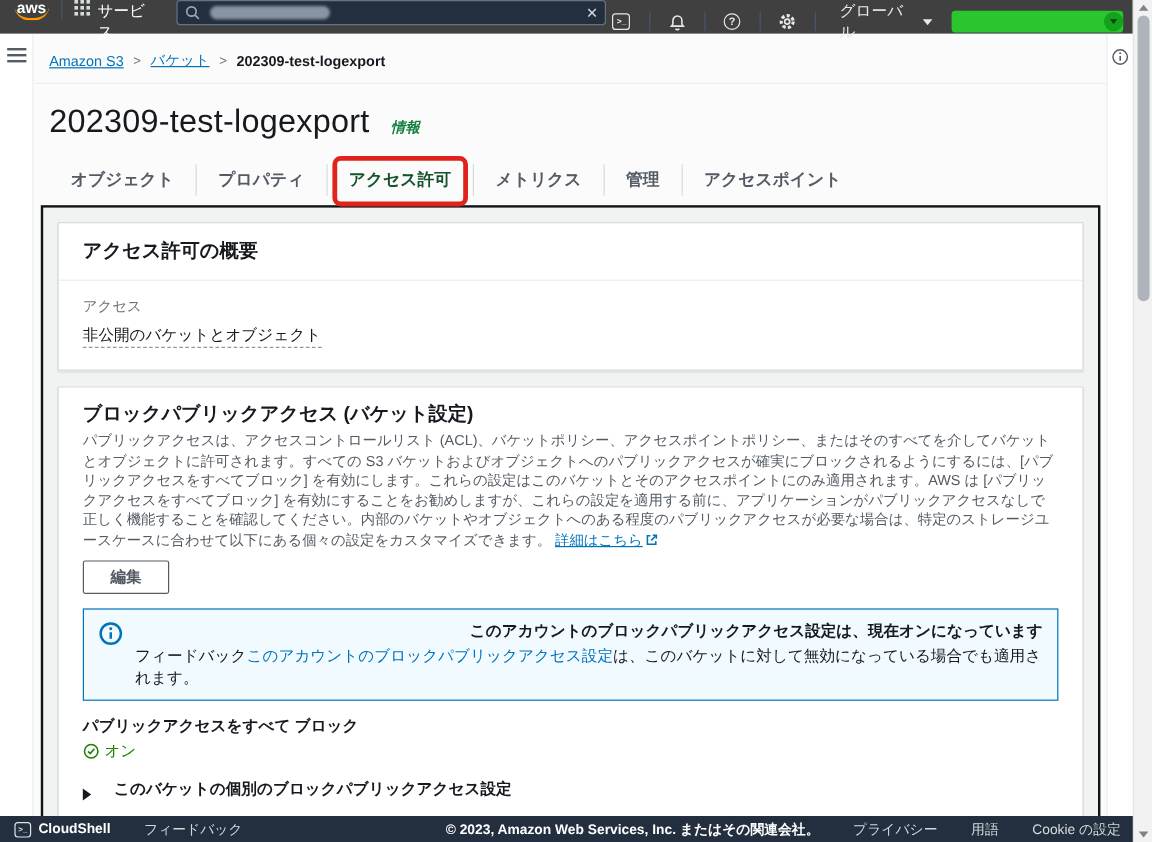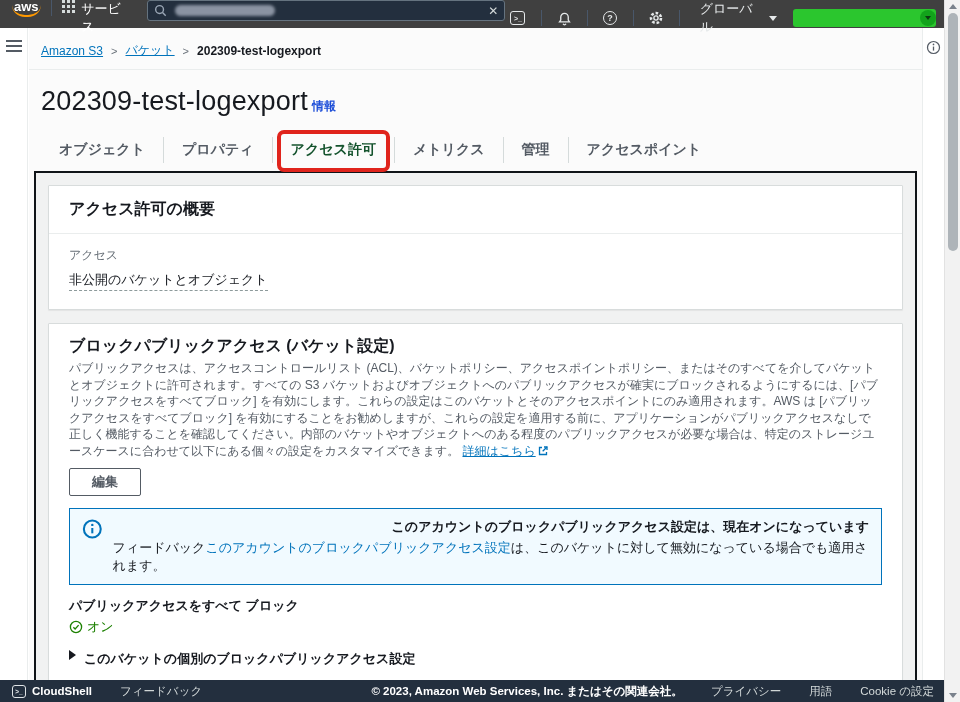--- a/index.html
+++ b/index.html
@@ -40,21 +40,21 @@
   .vs-thumb { position:absolute; top:13px; left:3px; width:10px; height:238px; background:#aeb4b9; border-radius:5px; }
 
   
   .main { position:absolute; top:28px; left:29px; width:893px; height:652px; background:#fbfbfb; overflow:hidden; }
   .crumbs { display:flex; align-items:center; padding:14px 12px 10px 12px; border-bottom:1px solid #eaeded; font-size:12px; }
   .crumb-link { color:#0073bb; text-decoration:underline; cursor:pointer; }
   .crumb-sep { color:#687078; margin:0 8px; font-size:11px; }
   .crumb-current { color:#16191f; font-weight:bold; }
   .title-row { display:flex; align-items:baseline; margin:16px 12px 0 12px; }
   .page-title { font-size:27px; color:#16191f; font-weight:normal; letter-spacing:.2px; }
-  .info-link { color:#1d4ed8; font-size:12px; font-weight:bold; margin-left:4px; cursor:pointer; }
+  .info-link { color:#15803d; font-size:12px; font-weight:bold; margin-left:18px; cursor:pointer;font-style:italic; }
 
   
   .tabs { display:flex; align-items:center; margin:20px 12px 0 12px; }
   .tab { position:relative; font-size:14px; font-weight:bold; color:#545b64; padding:4px 18px; cursor:pointer; }
   .tab + .tab { border-left:1px solid #d5dbdb; }
   .tab.active { color:#14532d; }
 
   
   .anno-box { position:absolute; border:4px solid #e0241c; border-radius:7px; pointer-events:none; z-index:50; }
   .anno-tab { top:-7px; left:4px; right:4px; bottom:-9px; }
@@ -78,21 +78,21 @@
   .btn { display:inline-block; background:#fff; border:1px solid #545b64; border-radius:2px; color:#545b64; font-size:13px; font-weight:bold; padding:4px 22px; cursor:pointer; }
   .btn-row { margin-top:9px; display:flex; gap:10px; }
 
   .banner { display:flex; gap:10px; margin-top:12px; border:1px solid #0073bb; background:#f1faff; padding:9px 12px; }
   .banner-title { font-size:13px; font-weight:bold; color:#16191f;text-align:right; }
   .banner-body { font-size:13px; color:#16191f; margin-top:3px; }
 
   .block-label { margin-top:12px; font-size:13px; font-weight:bold; color:#16191f; }
   .status-row { display:flex; align-items:center; gap:4px; margin-top:3px; }
   .status-on { color:#1d8102; font-size:13px; }
-  .expander { display:flex; align-items:flex-start; gap:8px; margin-top:14px; cursor:pointer; }
+  .expander { display:flex; align-items:flex-end; gap:19px; margin-top:14px; cursor:pointer; }
   .tri-right { width:0; height:0; border-top:5px solid transparent; border-bottom:5px solid transparent; border-left:7px solid #16191f; }
   .expander-label { font-size:13px; font-weight:bold; color:#16191f; }
 
   
   .footer { position:absolute; bottom:0; left:0; width:944px; height:22px; background:#232f3e; display:flex; align-items:center; z-index:40; font-size:11.5px; }
   .foot-term { width:14px; height:13px; border:1.3px solid #dfe3e6; border-radius:3px; color:#dfe3e6; font-size:6.5px; font-weight:bold; display:flex; align-items:center; justify-content:center; margin:0 6px 0 12px; }
   .foot-strong { color:#fff; font-weight:bold; }
   .foot-link { color:#d5dbdb; cursor:pointer; }
   .foot-feedback { margin-left:28px; }
   .foot-right { margin-left:auto; display:flex; align-items:center; gap:28px; margin-right:10px; }

